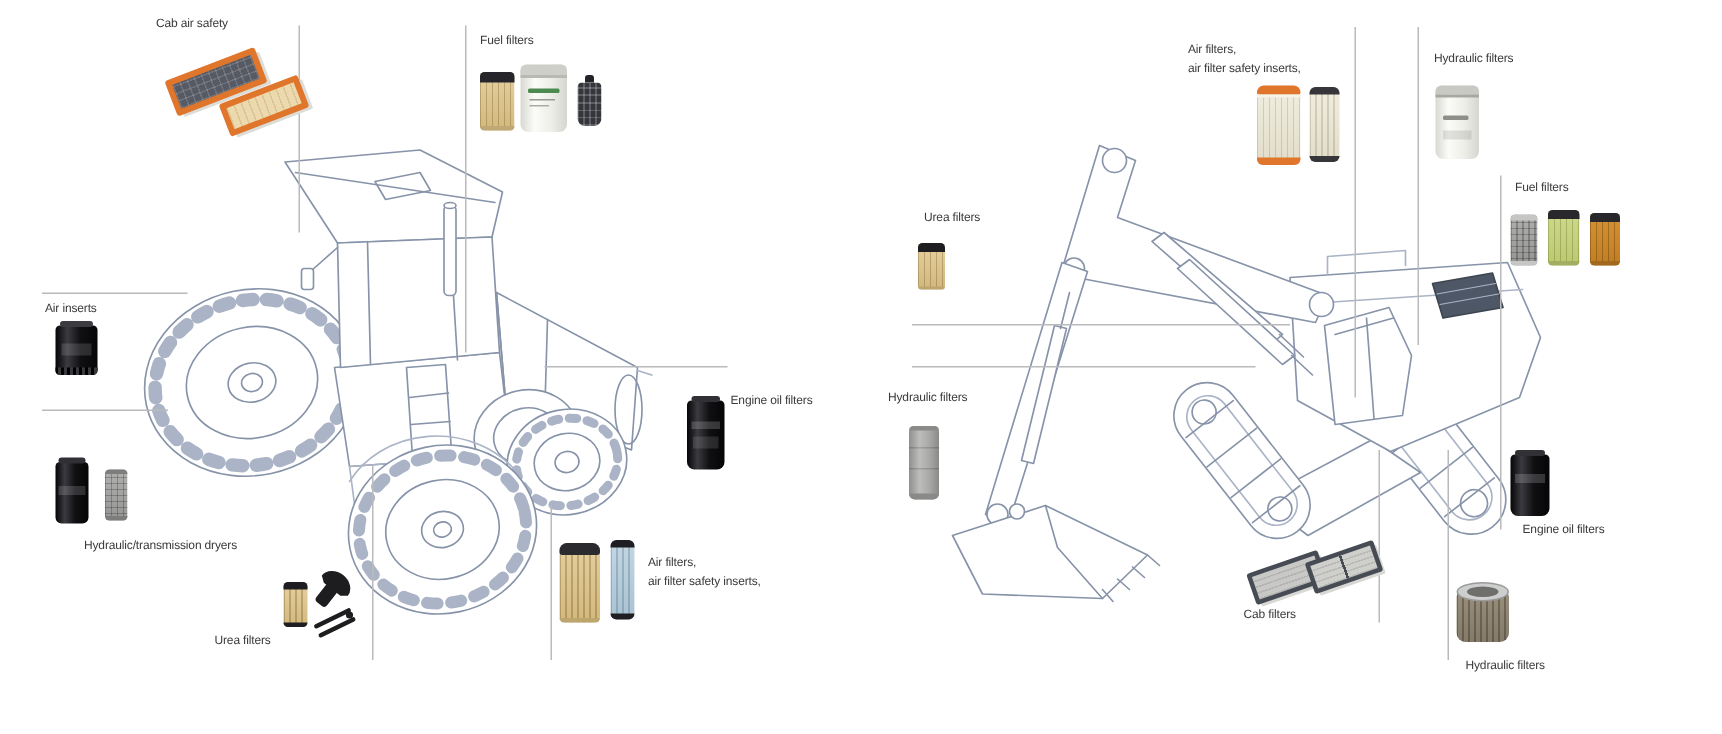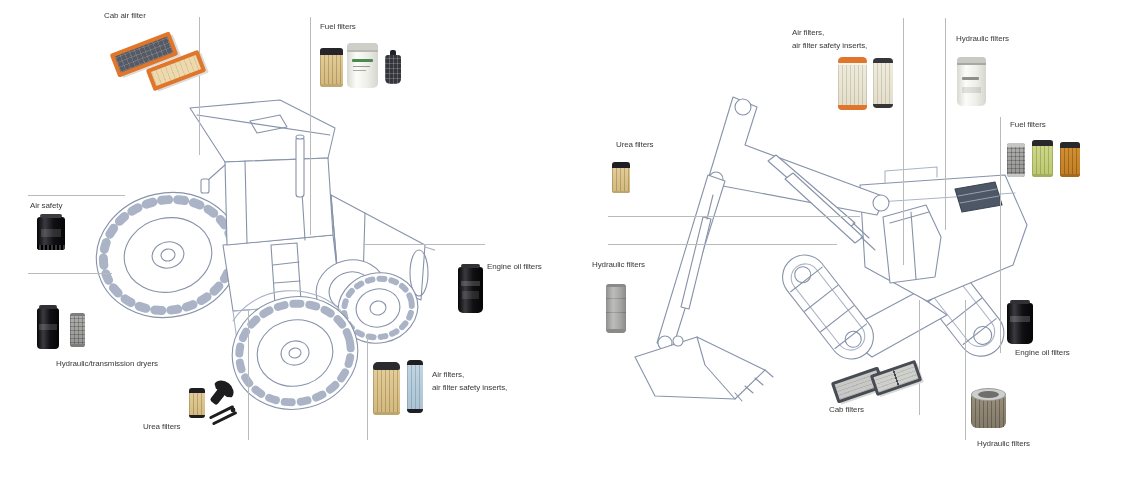--- a/index.html
+++ b/index.html
@@ -105,23 +105,23 @@
   </svg>
 
   <div class="cl v" style="left:199px;top:17px;height:138px"></div>
   <div class="cl v" style="left:310px;top:17px;height:218px"></div>
   <div class="cl h" style="left:28px;top:195px;width:97px"></div>
   <div class="cl h" style="left:28px;top:273px;width:84px"></div>
   <div class="cl h" style="left:363px;top:244px;width:122px"></div>
   <div class="cl v" style="left:248px;top:310px;height:130px"></div>
   <div class="cl v" style="left:367px;top:337px;height:103px"></div>
 
-  <div class="lbl" style="left:104px;top:9px">Cab air filter</div>
+  <div class="lbl" style="left:104px;top:9px">Cab air safety</div>
   <div class="lbl" style="left:320px;top:20px">Fuel filters</div>
-  <div class="lbl" style="left:30px;top:199px">Air safety</div>
+  <div class="lbl" style="left:30px;top:199px">Air inserts</div>
   <div class="lbl" style="left:56px;top:357px">Hydraulic/transmission dryers</div>
   <div class="lbl" style="left:143px;top:420px">Urea filters</div>
   <div class="lbl" style="left:432px;top:368px">
     <div>Air filters,</div>
     <div>air filter safety inserts,</div>
   </div>
   <div class="lbl" style="left:487px;top:260px">Engine oil filters</div>
 
   <div class="prod panel" style="left:112px;top:42px;width:56px;height:17px;transform:rotate(-21deg);border:4px solid var(--orange);
               background:repeating-linear-gradient(90deg,rgba(255,255,255,.14) 0 1px,transparent 1px 5px),repeating-linear-gradient(0deg,rgba(255,255,255,.14) 0 1px,transparent 1px 5px),var(--charcoal);

